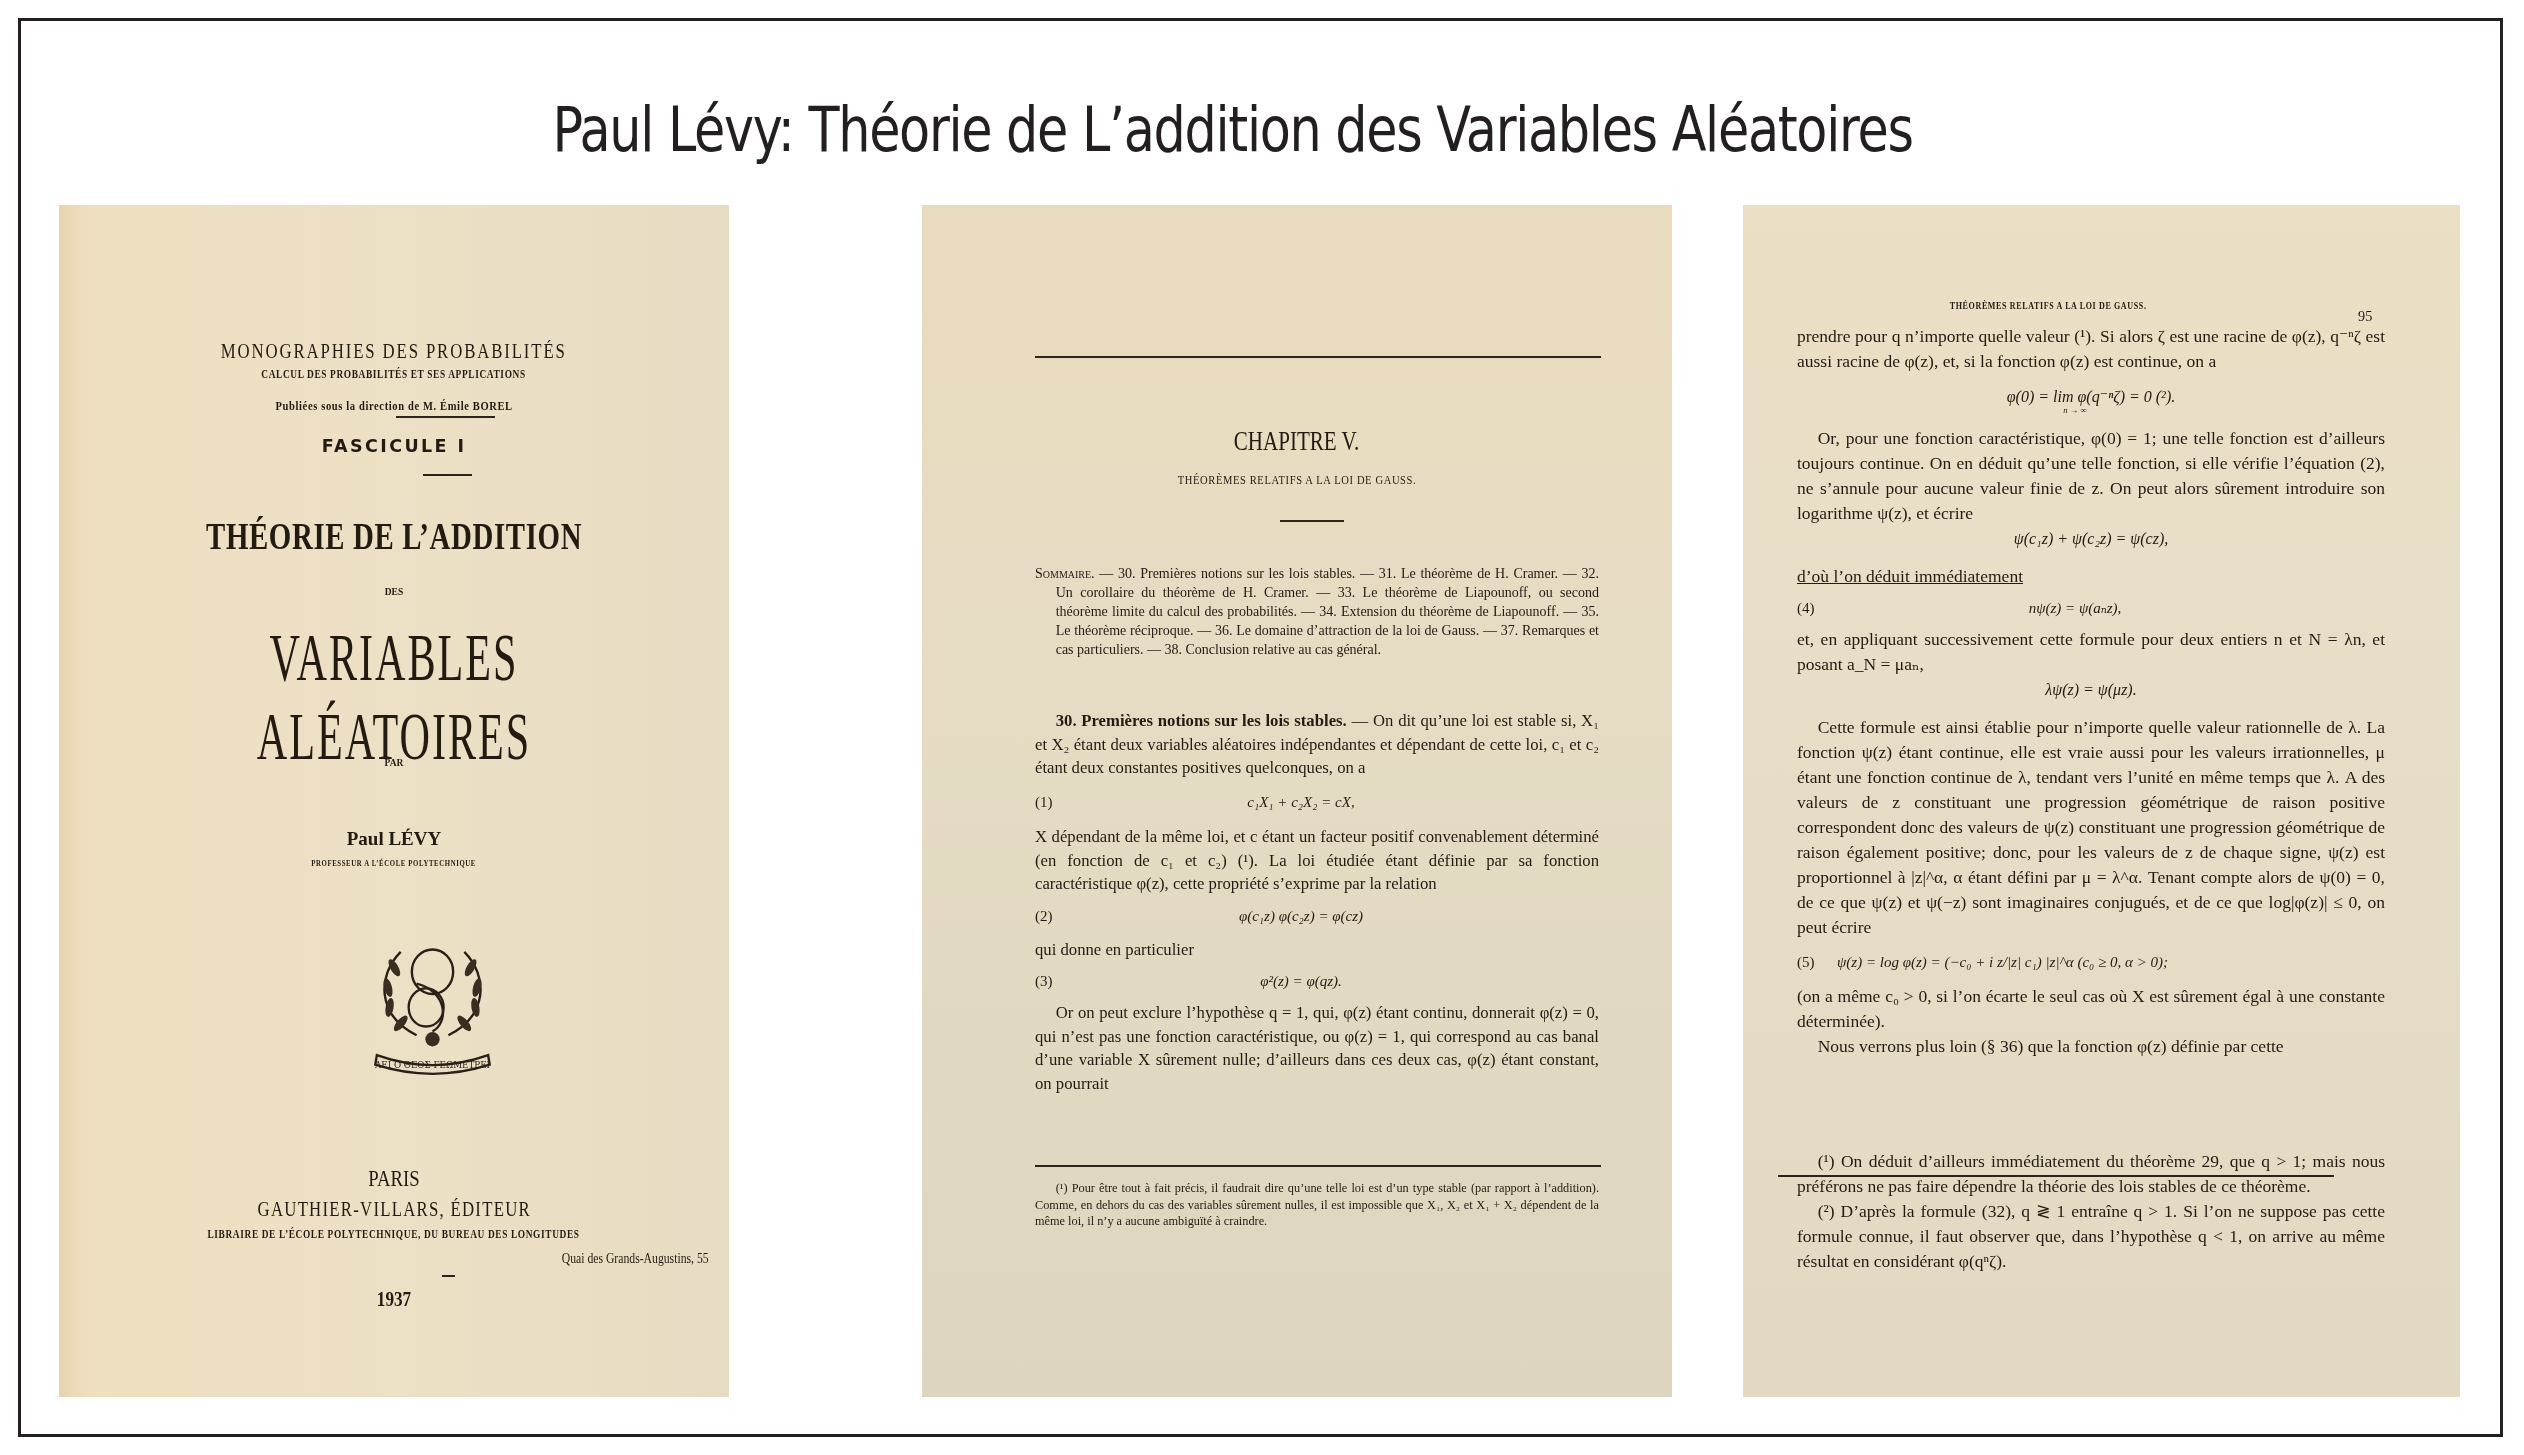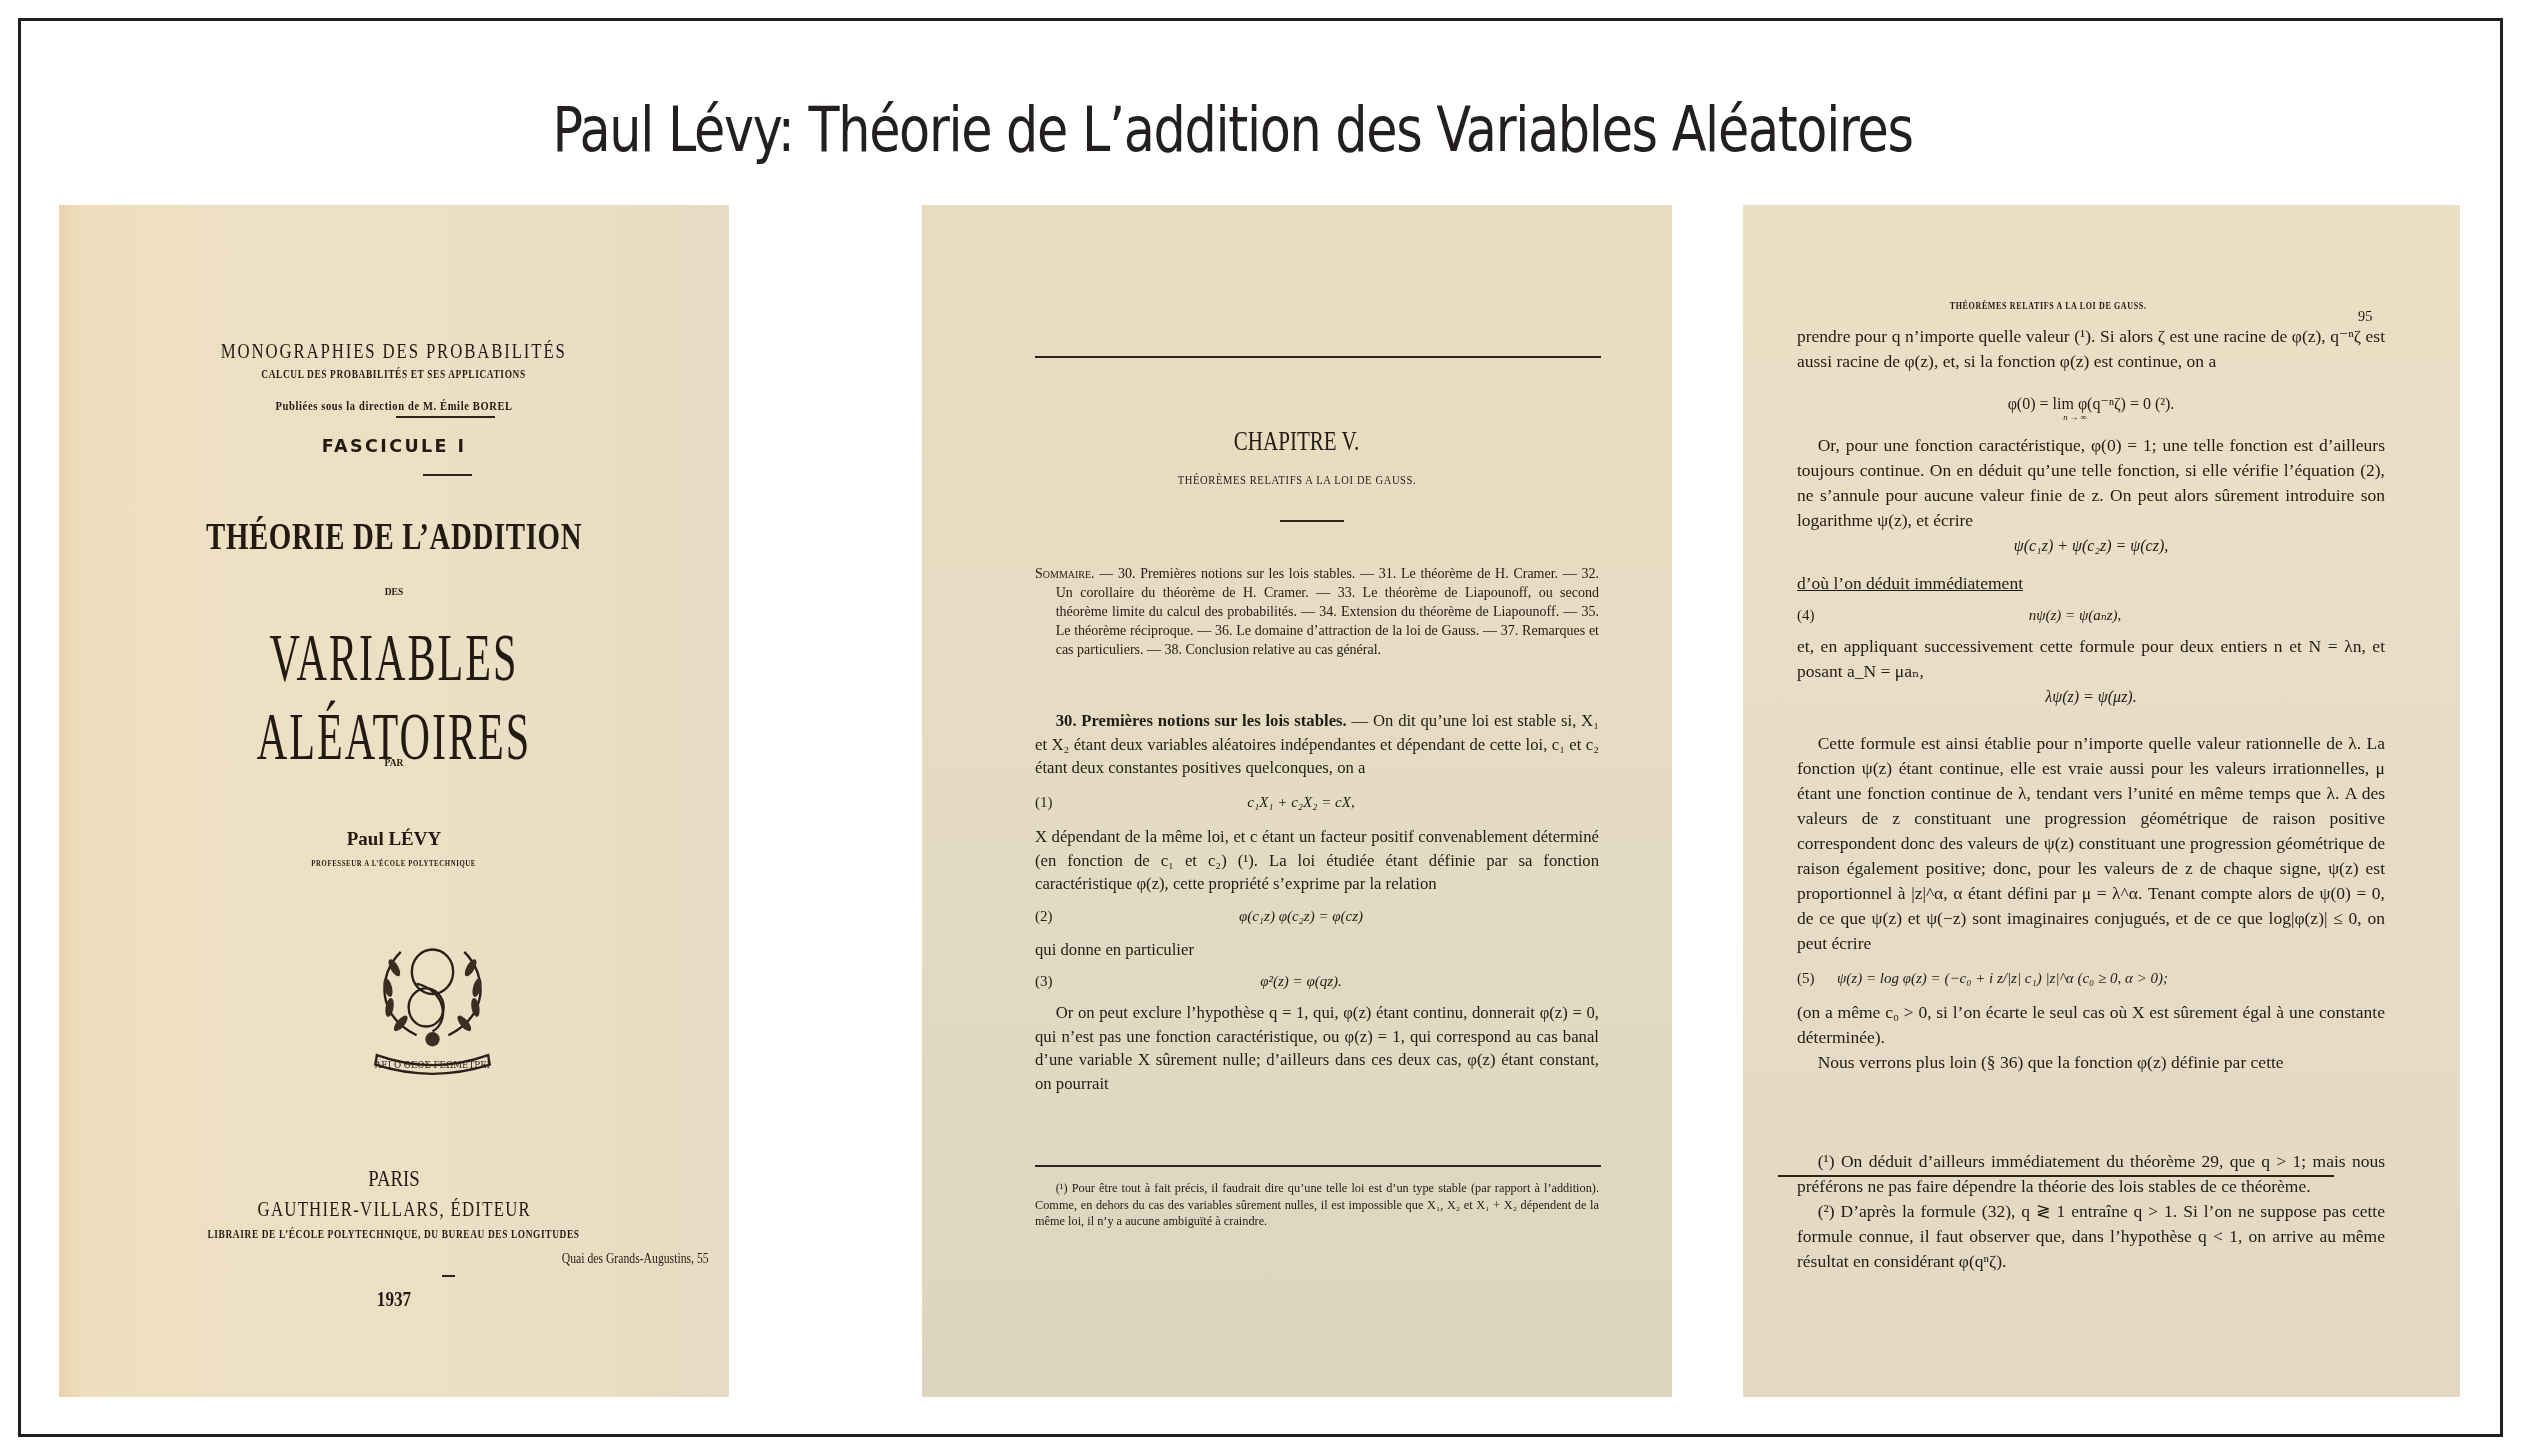--- a/index.html
+++ b/index.html
@@ -148,31 +148,31 @@
     <p class="indent">(¹) Pour être tout à fait précis, il faudrait dire qu’une telle loi est d’un type stable (par rapport à l’addition). Comme, en dehors du cas des variables sûrement nulles, il est impossible que X₁, X₂ et X₁ + X₂ dépendent de la même loi, il n’y a aucune ambiguïté à craindre.</p>
   </div>
 </div>
 
 <div class="page page-3 serif">
   <div class="p3-header"><span class="cond">THÉORÈMES RELATIFS A LA LOI DE GAUSS.</span></div>
   <div class="p3-pagenum">95</div>
 
   <div class="p3 text-block" style="top:119px;">
     <p>prendre pour q n’importe quelle valeur (¹). Si alors ζ est une racine de φ(z), q⁻ⁿζ est aussi racine de φ(z), et, si la fonction φ(z) est continue, on a</p>
-    <div class="center" style="font-size:16px;margin-top:17px;">φ(0) = lim φ(q⁻ⁿζ) = 0 (²).</div>
+    <div class="center" style="font-style:italic;font-size:16px;margin-top:10px;">φ(0) = lim φ(q⁻ⁿζ) = 0 (²).</div>
     <div class="center" style="font-style:italic;font-size:8.7px;line-height:9.5px;margin:-3.2px 0 11px -32px;">n → ∞</div>
     <p class="indent">Or, pour une fonction caractéristique, φ(0) = 1; une telle fonction est d’ailleurs toujours continue. On en déduit qu’une telle fonction, si elle vérifie l’équation (2), ne s’annule pour aucune valeur finie de z. On peut alors sûrement introduire son logarithme ψ(z), et écrire</p>
     <div class="center" style="font-style:italic;font-size:16px;">ψ(c₁z) + ψ(c₂z) = ψ(cz),</div>
     <p style="margin-top:13px;text-decoration:underline;">d’où l’on déduit immédiatement</p>
     <div class="eq" style="margin:6.4px 0;">
         <span class="num">(4)</span>
         <span class="body">nψ(z) = ψ(aₙz),</span>
       </div>
     <p>et, en appliquant successivement cette formule pour deux entiers n et N = λn, et posant a_N = μaₙ,</p>
-    <div class="center" style="font-style:italic;font-size:16px;margin-bottom:22px;">λψ(z) = ψ(μz).</div>
+    <div class="center" style="font-style:italic;font-size:16px;margin-bottom:13px;">λψ(z) = ψ(μz).</div>
     <p class="indent">Cette formule est ainsi établie pour n’importe quelle valeur rationnelle de λ. La fonction ψ(z) étant continue, elle est vraie aussi pour les valeurs irrationnelles, μ étant une fonction continue de λ, tendant vers l’unité en même temps que λ. A des valeurs de z constituant une progression géométrique de raison positive correspondent donc des valeurs de ψ(z) constituant une progression géométrique de raison également positive; donc, pour les valeurs de z de chaque signe, ψ(z) est proportionnel à |z|^α, α étant défini par μ = λ^α. Tenant compte alors de ψ(0) = 0, de ce que ψ(z) et ψ(−z) sont imaginaires conjugués, et de ce que log|φ(z)| ≤ 0, on peut écrire</p>
     <div class="eq" style="margin:9.5px 0;">
         <span class="num" style="width:40px;">(5)</span>
         <span class="body" style="text-align:left;padding-right:0;">ψ(z) = log φ(z) = (−c₀ + i z/|z| c₁) |z|^α     (c₀ ≥ 0, α &gt; 0);</span>
       </div>
     <p>(on a même c₀ &gt; 0, si l’on écarte le seul cas où X est sûrement égal à une constante déterminée).</p>
     <p class="indent">Nous verrons plus loin (§ 36) que la fonction φ(z) définie par cette</p>
   </div>
 
   <div class="rule" style="left:35px;width:556px;top:970px;"></div>

